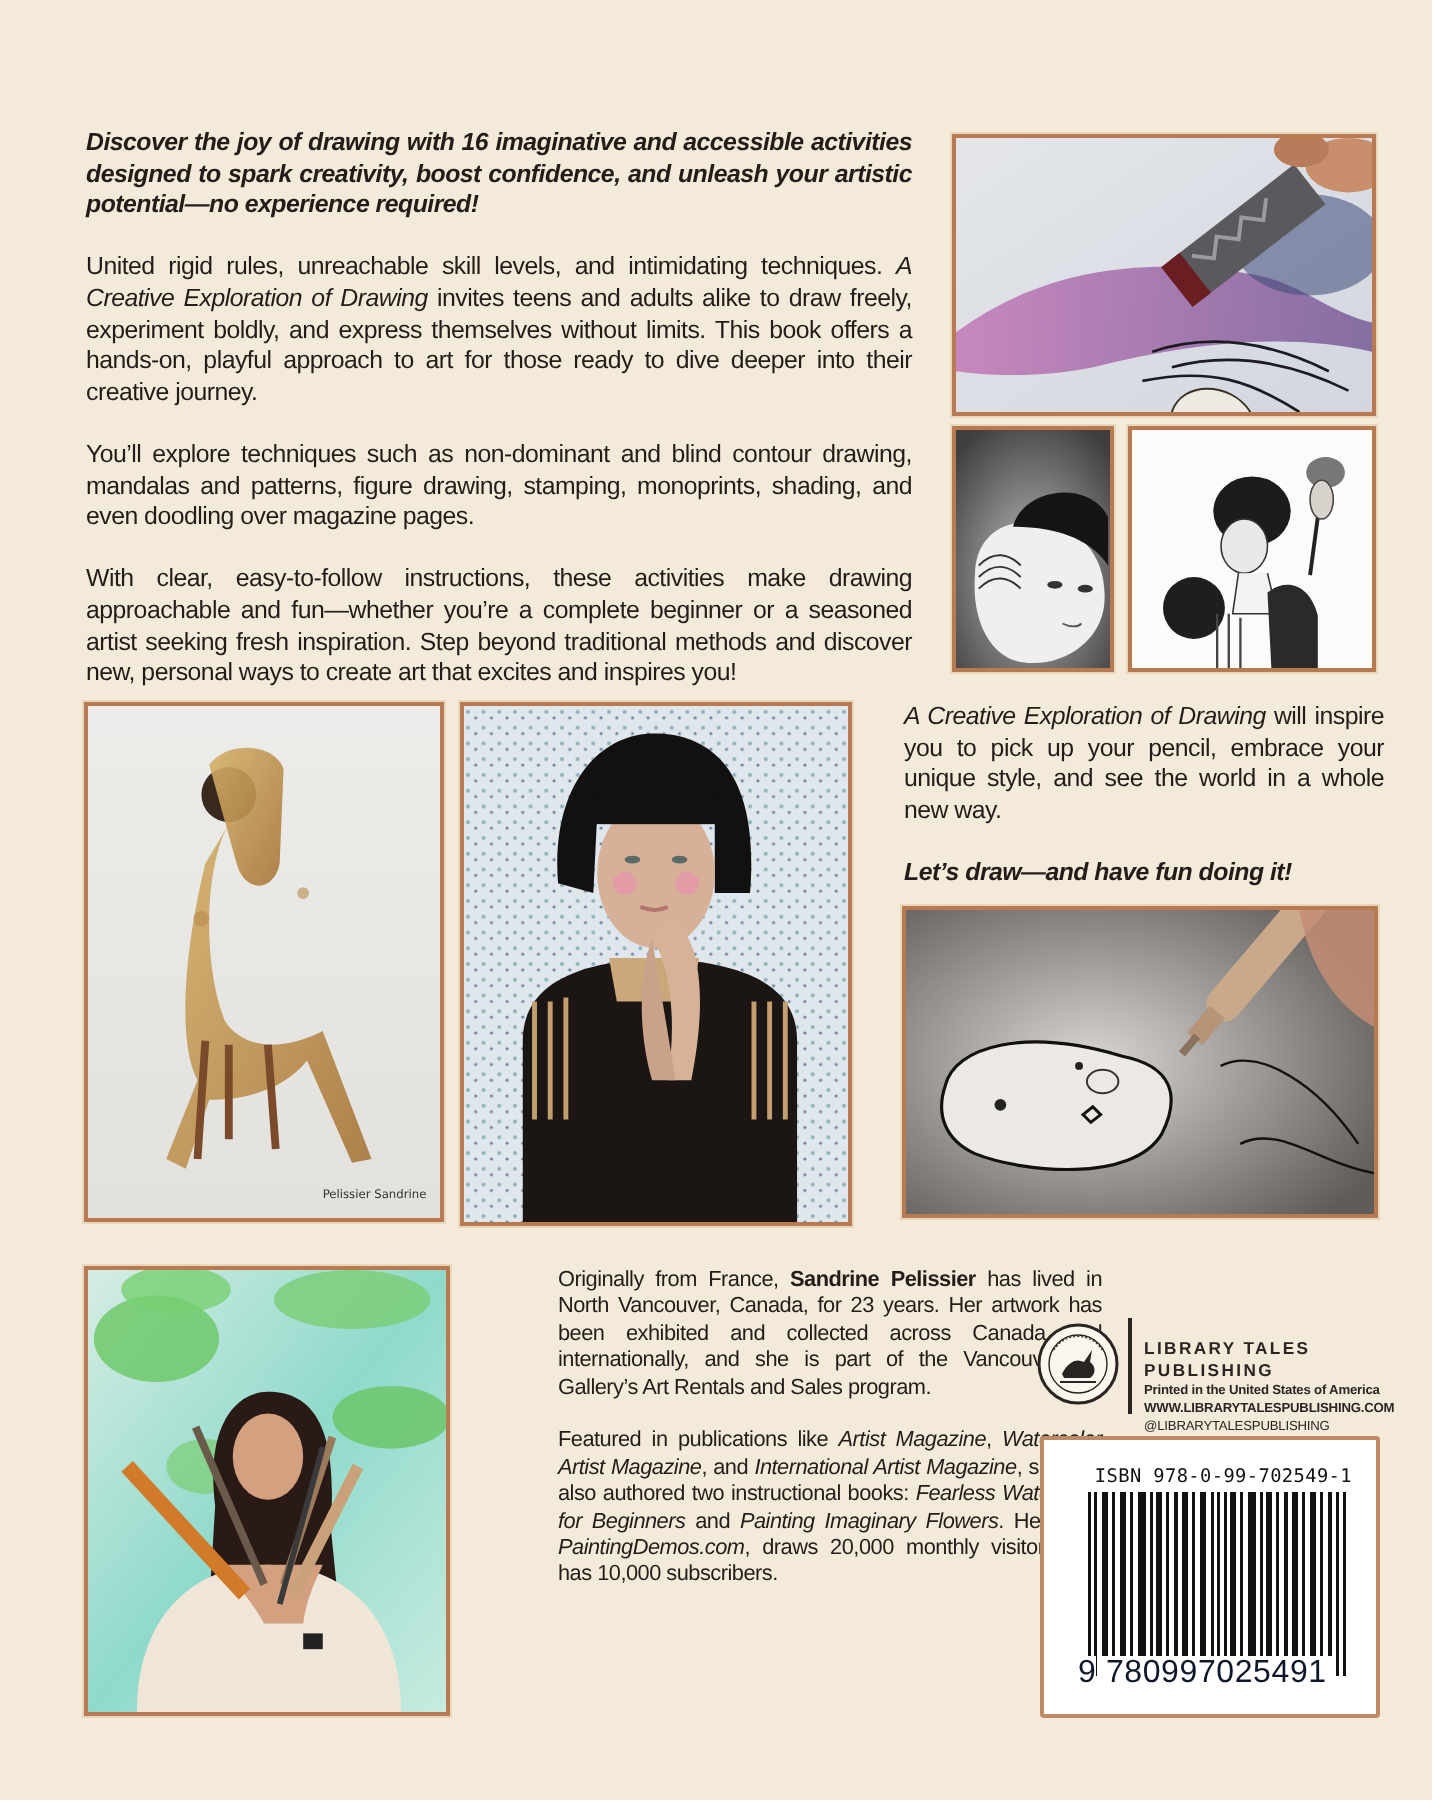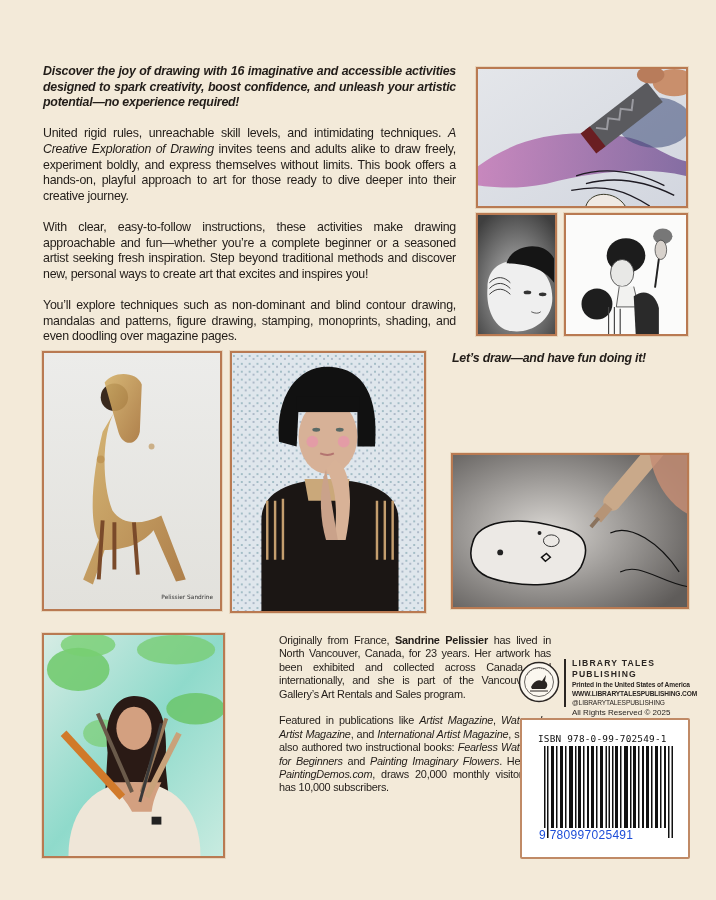--- a/index.html
+++ b/index.html
@@ -31,53 +31,54 @@
       box-shadow: 0 0 0 1px #e8d6bd;
       overflow: hidden;
     }
     .frame svg { width: 100%; height: 100%; display: block; }
     .bio { font-size: 10.9px; line-height: 13.4px; margin-left: 47px; }
     .bio p { margin-bottom: 13.4px; }
 
     .publisher { left: 516px; top: 657px; width: 185px; height: 55px; }
     .pub-seal { position: absolute; left: 2px; top: 4px; width: 42px; height: 42px; }
     .pub-bar { position: absolute; left: 48px; top: 2px; width: 2px; height: 48px; background: #2a2522; }
-    .pub-lines { position: absolute; left: 56px; top: 1px; font-family: "Liberation Sans", sans-serif; color: #2a2522; }
+    .pub-lines { position: absolute; left: 56px; top: 12px; font-family: "Liberation Sans", sans-serif; color: #2a2522; }
     .pub-name { font-size: 8.6px; font-weight: bold; letter-spacing: 1.2px; line-height: 11px; }
     .pub-small { font-size: 6.6px; line-height: 9px; font-weight: bold; letter-spacing: -0.1px; }
     .pub-rights { font-size: 8px; line-height: 11px; }
 
     .barcode-box {
       left: 520px; top: 718px; width: 170px; height: 141px;
       background: #ffffff;
       border: 2px solid #c08a66;
       border-radius: 2px;
     }
     .isbn-label {
       position: absolute; left: 16px; top: 13px; width: 138px;
       font-family: "DejaVu Sans Mono", monospace; font-size: 9.4px; letter-spacing: 0.2px;
       color: #111;
       white-space: nowrap;
+      text-align: right;
     }
     .bars { position: absolute; left: 22px; top: 26px; width: 130px; height: 92px; }
     .ean-digits {
       position: absolute; left: 17px; top: 108px; width: 140px;
-      font-family: "Liberation Sans", sans-serif; font-size: 12px; letter-spacing: 0.3px; color: #1d4ed8;
+      font-family: "Liberation Sans", sans-serif; font-size: 16px; letter-spacing: 0.3px; color: #0f172a;
       white-space: nowrap; background: transparent;
     }
     .ean-digits span { background: #fff; }
   </style>
 </head>
 <body>
 
 <div class="abs txt" style="left:43px; top:64px; width:413px;">
   <p class="lead">Discover the joy of drawing with 16 imaginative and accessible activities designed to spark creativity, boost confidence, and unleash your artistic potential—no experience required!</p>
   <p><span>United rigid rules, unreachable skill levels, and intimidating techniques. </span><span class="it">A Creative Exploration of Drawing</span><span> invites teens and adults alike to draw freely, experiment boldly, and express themselves without limits. This book offers a hands-on, playful approach to art for those ready to dive deeper into their creative journey.</span></p>
+  <p>You’ll explore techniques such as non-dominant and blind contour drawing, mandalas and patterns, figure drawing, stamping, monoprints, shading, and even doodling over magazine pages.</p>
   <p>With clear, easy-to-follow instructions, these activities make drawing approachable and fun—whether you’re a complete beginner or a seasoned artist seeking fresh inspiration. Step beyond traditional methods and discover new, personal ways to create art that excites and inspires you!</p>
-  <p>You’ll explore techniques such as non-dominant and blind contour drawing, mandalas and patterns, figure drawing, stamping, monoprints, shading, and even doodling over magazine pages.</p>
 </div>
 
 <div class="frame" style="left:476px; top:67px; width:212px; height:141px;">
   <svg viewBox="0 0 212 141" preserveAspectRatio="none">
     <defs>
       <linearGradient id="pbg" x1="0" y1="0" x2="1" y2="1">
           <stop offset="0" stop-color="#e4e6ea"></stop>
           <stop offset="1" stop-color="#d2d6df"></stop>
         </linearGradient>
       <linearGradient id="pink" x1="0" y1="0" x2="1" y2="0">
@@ -127,20 +128,21 @@
     <circle cx="32" cy="92" r="16" fill="#1e1e1e"></circle>
     <path d="M70 84 C80 76, 92 80, 96 96 L96 123 L72 123 Z" fill="#2a2a2a"></path>
     <path d="M44 95 L44 123 M50 95 L50 123 M56 97 L56 123" stroke="#444" stroke-width="1.2"></path>
     <path d="M92 75 L98 30" stroke="#222" stroke-width="2"></path>
     <ellipse cx="100" cy="22" rx="10" ry="8" fill="#777"></ellipse>
     <ellipse cx="98" cy="36" rx="6" ry="10" fill="#d8d2cc" stroke="#444" stroke-width="0.8"></ellipse>
   </svg>
 </div>
 
 <div class="abs txt" style="left:452px; top:351px; width:240px;">
+  <p><span class="it">A Creative Exploration of Drawing</span><span> will inspire you to pick up your pencil, embrace your unique style, and see the world in a whole new way.</span></p>
   <p class="lead">Let’s draw—and have fun doing it!</p>
 </div>
 
 <div class="frame" style="left:42px; top:351px; width:180px; height:260px;">
   <svg viewBox="0 0 180 260" preserveAspectRatio="none">
     <defs>
         <linearGradient id="gw" x1="0" y1="0" x2="0" y2="1">
           <stop offset="0" stop-color="#ececea"></stop>
           <stop offset="1" stop-color="#e2e1dc"></stop>
         </linearGradient>

